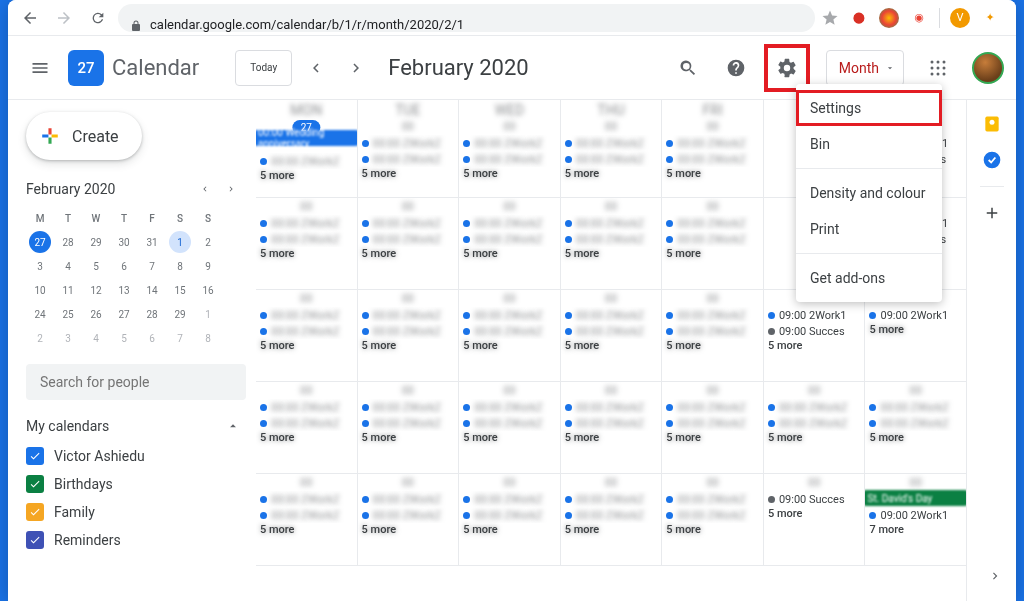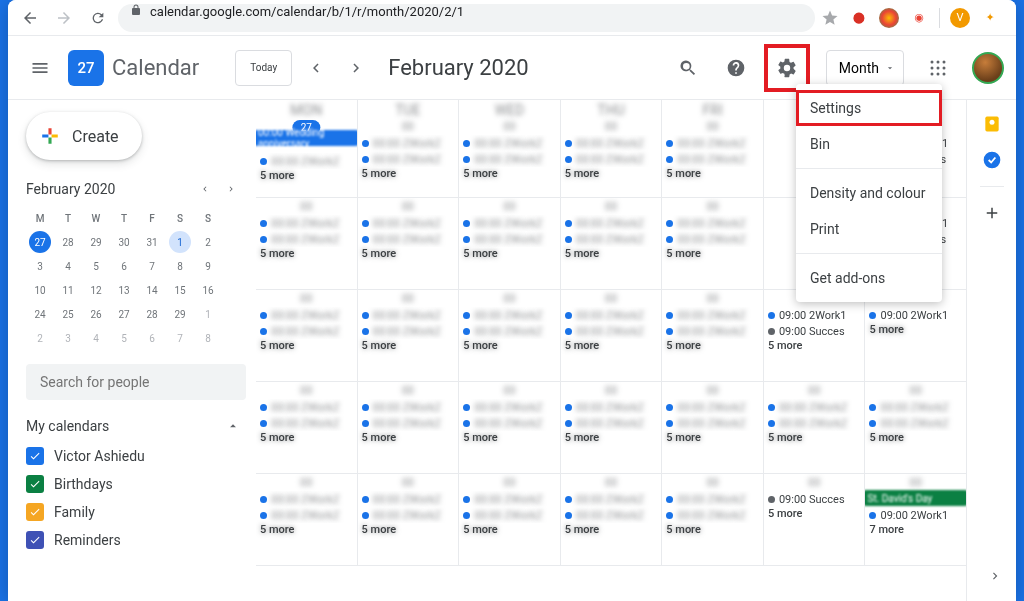--- a/index.html
+++ b/index.html
@@ -4,41 +4,41 @@
 <style>
   * { box-sizing: border-box; margin: 0; padding: 0; font-family: 'Google Sans', Roboto, Arial, sans-serif; }
   body { background: #1a73e8; overflow: hidden; }
   .viewport { width: 1024px; height: 601px; position: relative; background: #1a73e8; }
   .browser-frame { position: absolute; top: 0; left: 8px; right: 8px; bottom: 0; background: #fff; border-radius: 8px 8px 0 0; box-shadow: 0 2px 20px rgba(0,0,0,0.25); overflow: hidden; display: flex; flex-direction: column; }
 
   
   .addr-bar { height: 36px; background: #fff; display: flex; align-items: center; padding: 0 8px; gap: 6px; border-bottom: 1px solid #e8eaed; }
   .addr-btn { width: 28px; height: 28px; display: flex; align-items: center; justify-content: center; color: #5f6368; border-radius: 50%; cursor: pointer; }
   .addr-btn.disabled { color: #bdc1c6; }
-  .addr-field { flex: 1; height: 28px; background: #f1f3f4; border-radius: 14px; display: flex; align-items: flex-start; padding: 0 12px; gap: 8px; color: #202124; font-size: 13px; }
+  .addr-field { flex: 1; height: 28px; background: #f1f3f4; border-radius: 14px; display: flex; align-items: flex-end; padding: 0 12px; gap: 8px; color: #202124; font-size: 13px; }
   .addr-field .lock { color: #5f6368; font-size: 12px; }
   .addr-icons { display: flex; align-items: center; gap: 10px; padding-right: 8px; }
   .addr-icons .star { color: #5f6368; }
   .ext-icon { width: 20px; height: 20px; border-radius: 50%; display: flex; align-items: center; justify-content: center; font-size: 11px; }
   .ext-sep { width: 1px; height: 20px; background: #dadce0; }
 
   
   .cal-header { height: 64px; display: flex; align-items: center; padding: 0 12px; border-bottom: 1px solid #e8eaed; gap: 8px; position: relative; }
   .hamburger { width: 40px; height: 40px; display: flex; align-items: center; justify-content: center; color: #5f6368; cursor: pointer; }
   .logo-wrap { display: flex; align-items: center; gap: 8px; margin-right: 28px; }
   .logo-box { width: 36px; height: 36px; background: #1a73e8; border-radius: 6px; display: flex; align-items: center; justify-content: center; color: #fff; font-weight: 500; font-size: 15px; position: relative; }
   .logo-box::before { content: ''; position: absolute; top: 0; left: 20%; right: 20%; height: 6px; background: #1a73e8; border-radius: 2px 2px 0 0; }
   .logo-text { font-size: 22px; color: #5f6368; font-weight: 400; }
   .today-btn { height: 36px; padding: 0 14px; border: 1px solid #dadce0; border-radius: 4px; background: #fff; color: #3c4043; font-size: 10px; cursor: pointer; display: flex; align-items: center; }
   .nav-arrow { width: 32px; height: 32px; display: flex; align-items: center; justify-content: center; color: #5f6368; cursor: pointer; border-radius: 50%; }
   .header-title { font-size: 22px; color: #3c4043; font-weight: 400; margin-left: 8px; }
   .header-spacer { flex: 1; }
   .header-icon { width: 40px; height: 40px; display: flex; align-items: center; justify-content: center; color: #5f6368; cursor: pointer; border-radius: 50%; }
   .gear-highlight { border: 4px solid #e31c23; border-radius: 0; width: 46px; height: 48px; }
-  .view-select { height: 36px; padding: 0 8px 0 12px; border: 1px solid #dadce0; border-radius: 4px; background: #fff; color: #000000; font-size: 14px; cursor: pointer; display: flex; align-items: center; gap: 6px; margin-left: 8px; }
+  .view-select { height: 36px; padding: 0 8px 0 12px; border: 1px solid #dadce0; border-radius: 4px; background: #fff; color: #b91c1c; font-size: 14px; cursor: pointer; display: flex; align-items: center; gap: 6px; margin-left: 8px; }
   .apps-icon { width: 40px; height: 40px; display: flex; align-items: center; justify-content: center; color: #5f6368; cursor: pointer; margin-left: 6px; }
   .avatar { width: 32px; height: 32px; border-radius: 50%; background: radial-gradient(circle at 40% 30%, #c77d3a, #6b3f1a 70%); border: 2px solid #34a853; cursor: pointer; margin-left: 6px; }
 
   
   .cal-body { flex: 1; display: flex; overflow: hidden; position: relative; }
   .sidebar { width: 248px; padding: 12px 10px 0 18px; overflow: hidden; }
   .create-btn { width: 116px; height: 48px; border-radius: 24px; box-shadow: 0 1px 3px rgba(60,64,67,.3), 0 4px 8px rgba(60,64,67,.15); background: #fff; display: flex; align-items: center; gap: 10px; padding: 0 18px 0 12px; cursor: pointer; margin-bottom: 18px; }
   .plus-icon { width: 24px; height: 24px; position: relative; }
   .plus-icon::before, .plus-icon::after { content: ''; position: absolute; background: #5f6368; }
   .plus-icon svg { width: 28px; height: 28px; margin-left: -2px; margin-top: -2px; }

